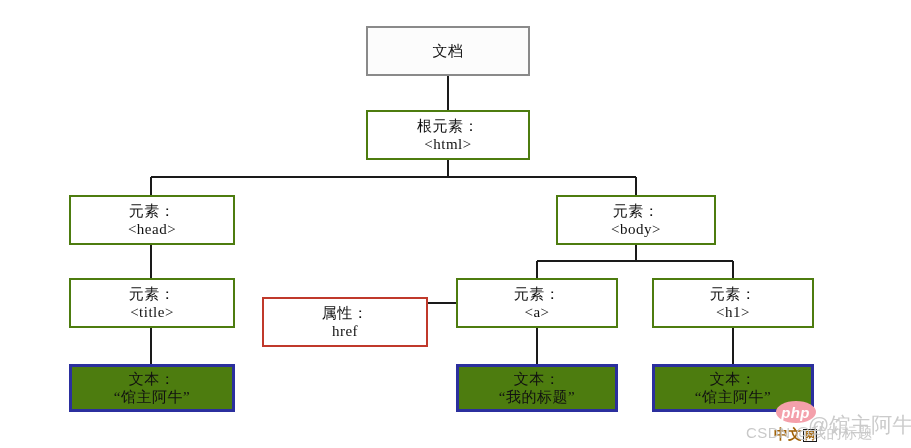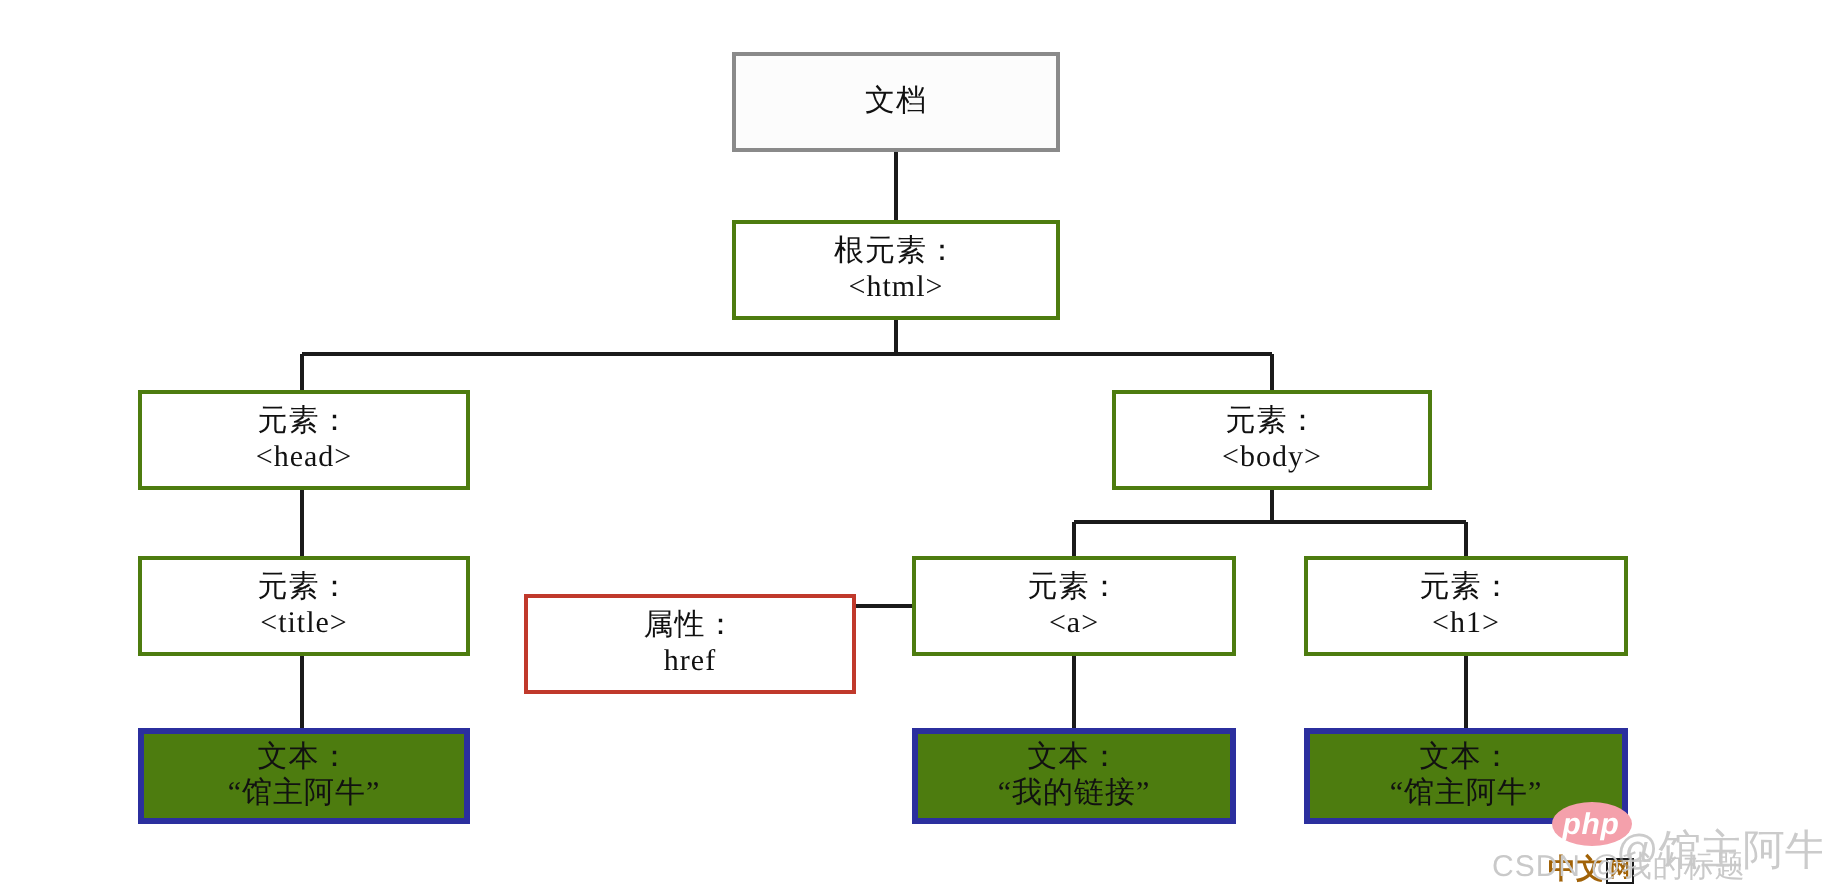--- a/index.html
+++ b/index.html
@@ -178,21 +178,21 @@
     <span class="line2">&lt;h1&gt;</span>
   </div>
 
   <div class="node blue" style="left:69px; top:364px; width:166px; height:48px;">
     <span class="line1">文本：</span>
     <span class="line2">“馆主阿牛”</span>
   </div>
 
   <div class="node blue" style="left:456px; top:364px; width:162px; height:48px;">
     <span class="line1">文本：</span>
-    <span class="line2">“我的链接”</span>
+    <span class="line2">“我的标题”</span>
   </div>
 
   <div class="node blue" style="left:652px; top:364px; width:162px; height:48px;">
     <span class="line1">文本：</span>
     <span class="line2">“馆主阿牛”</span>
   </div>
 
   <div class="php-logo" style="left:774px; top:401px;flex-direction:column;">
     <div class="php-ellipse">php</div>
     <div class="php-cn">

